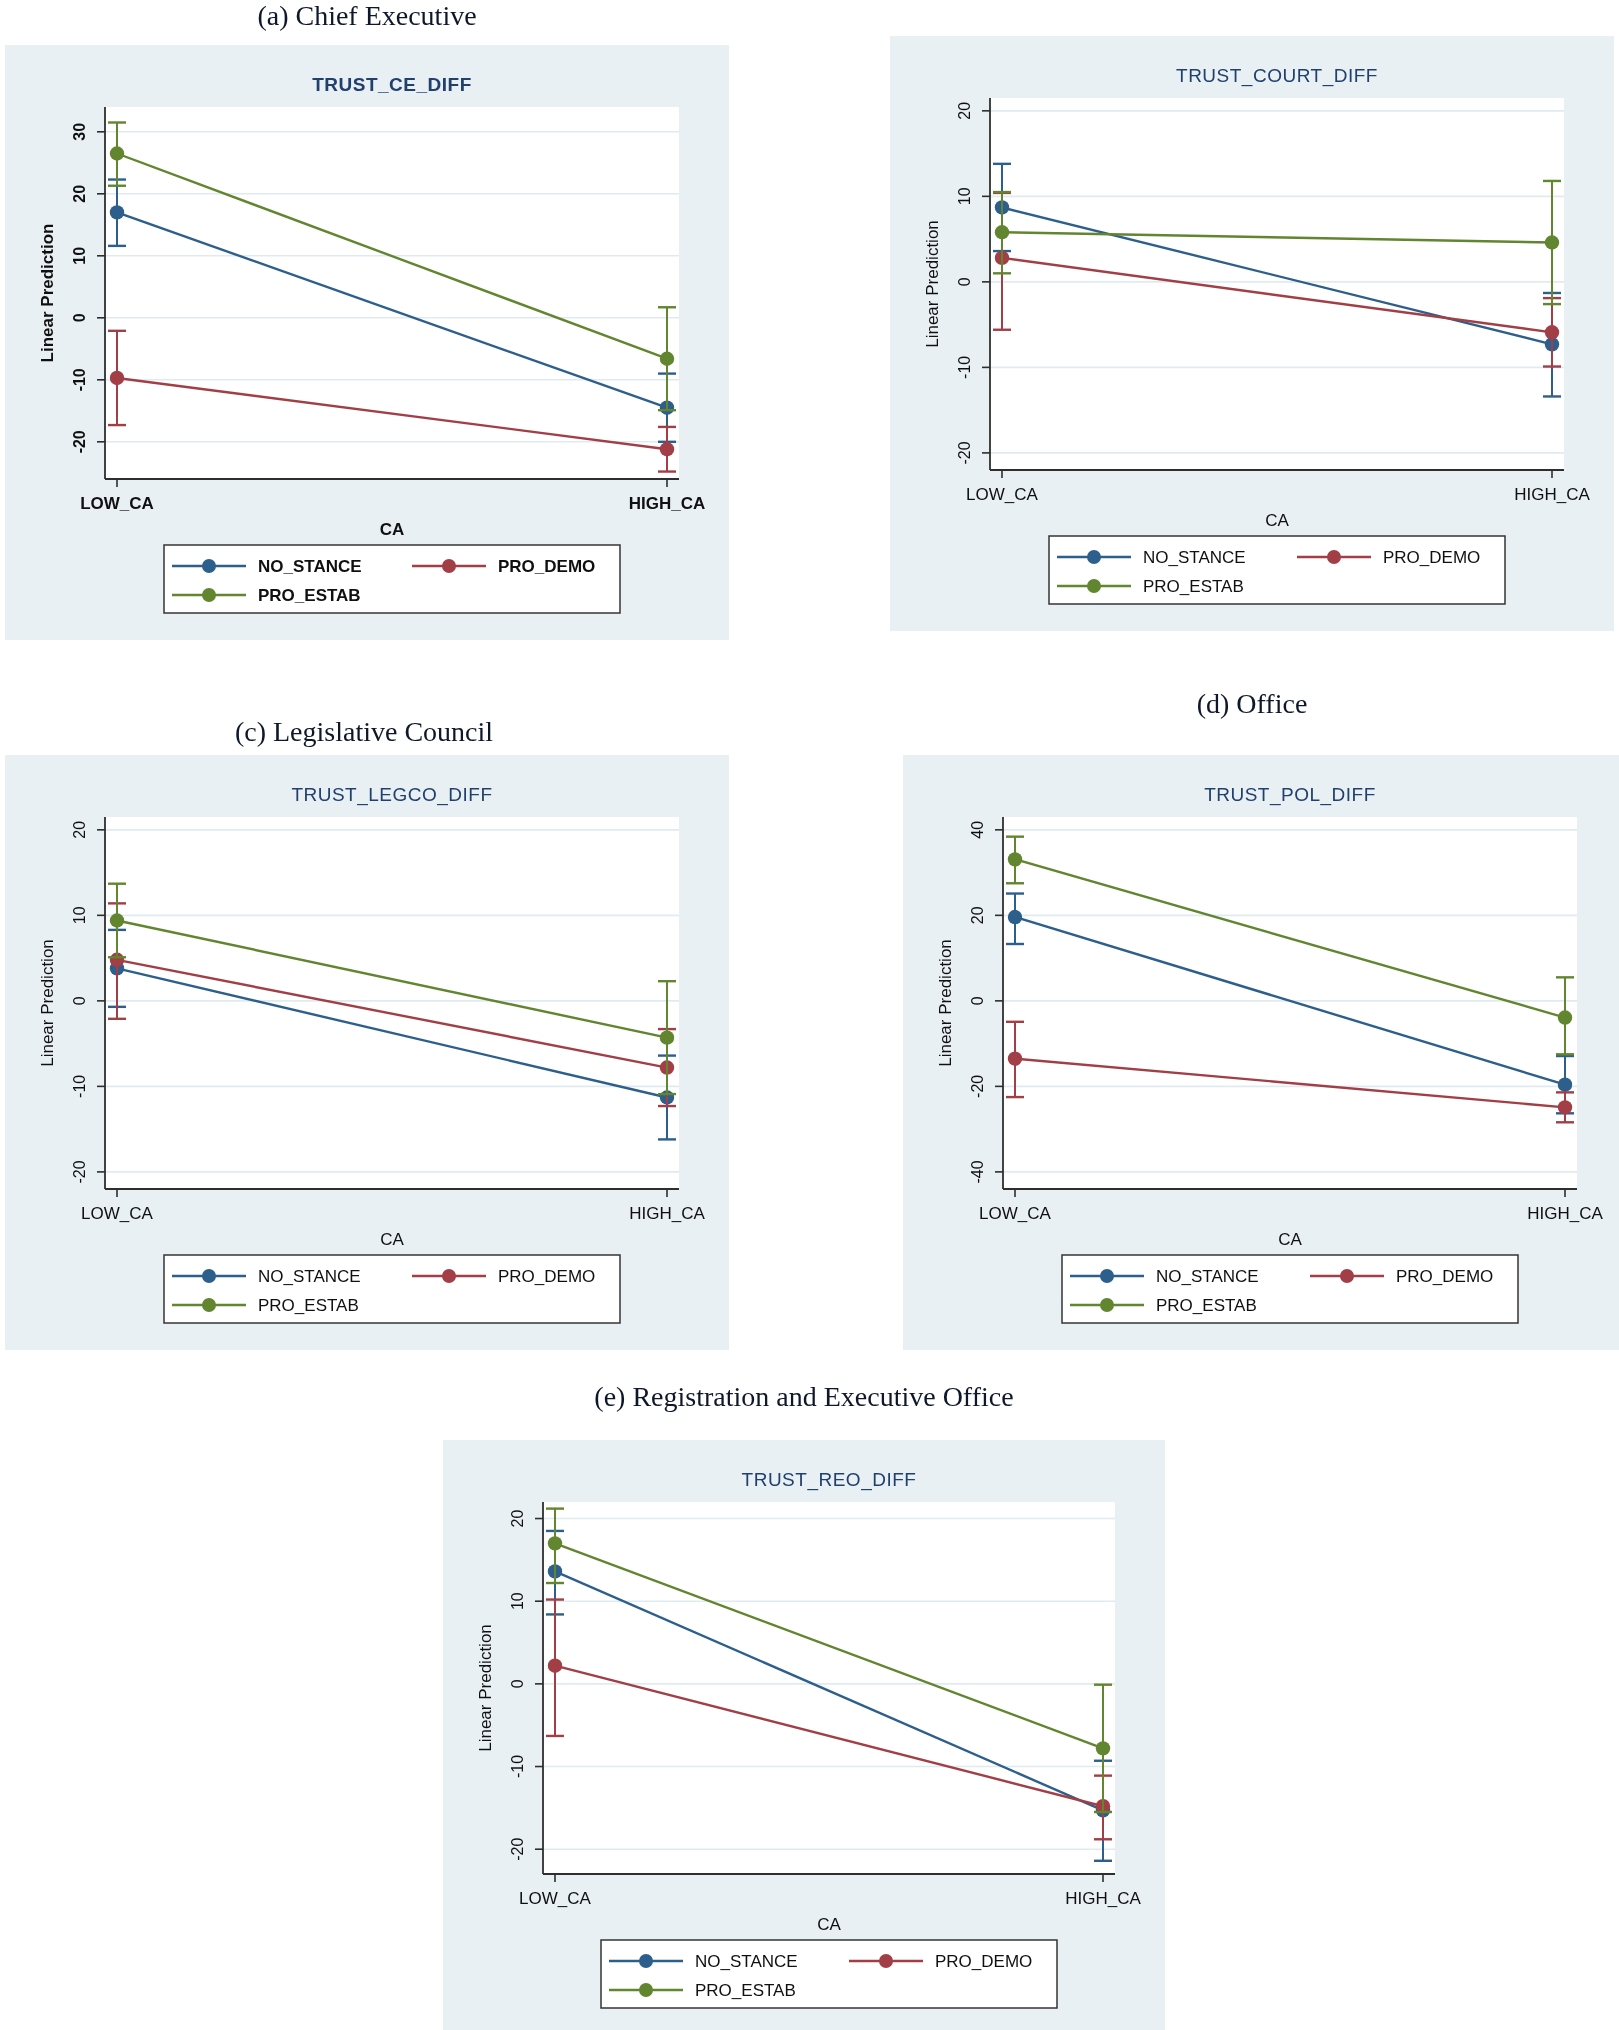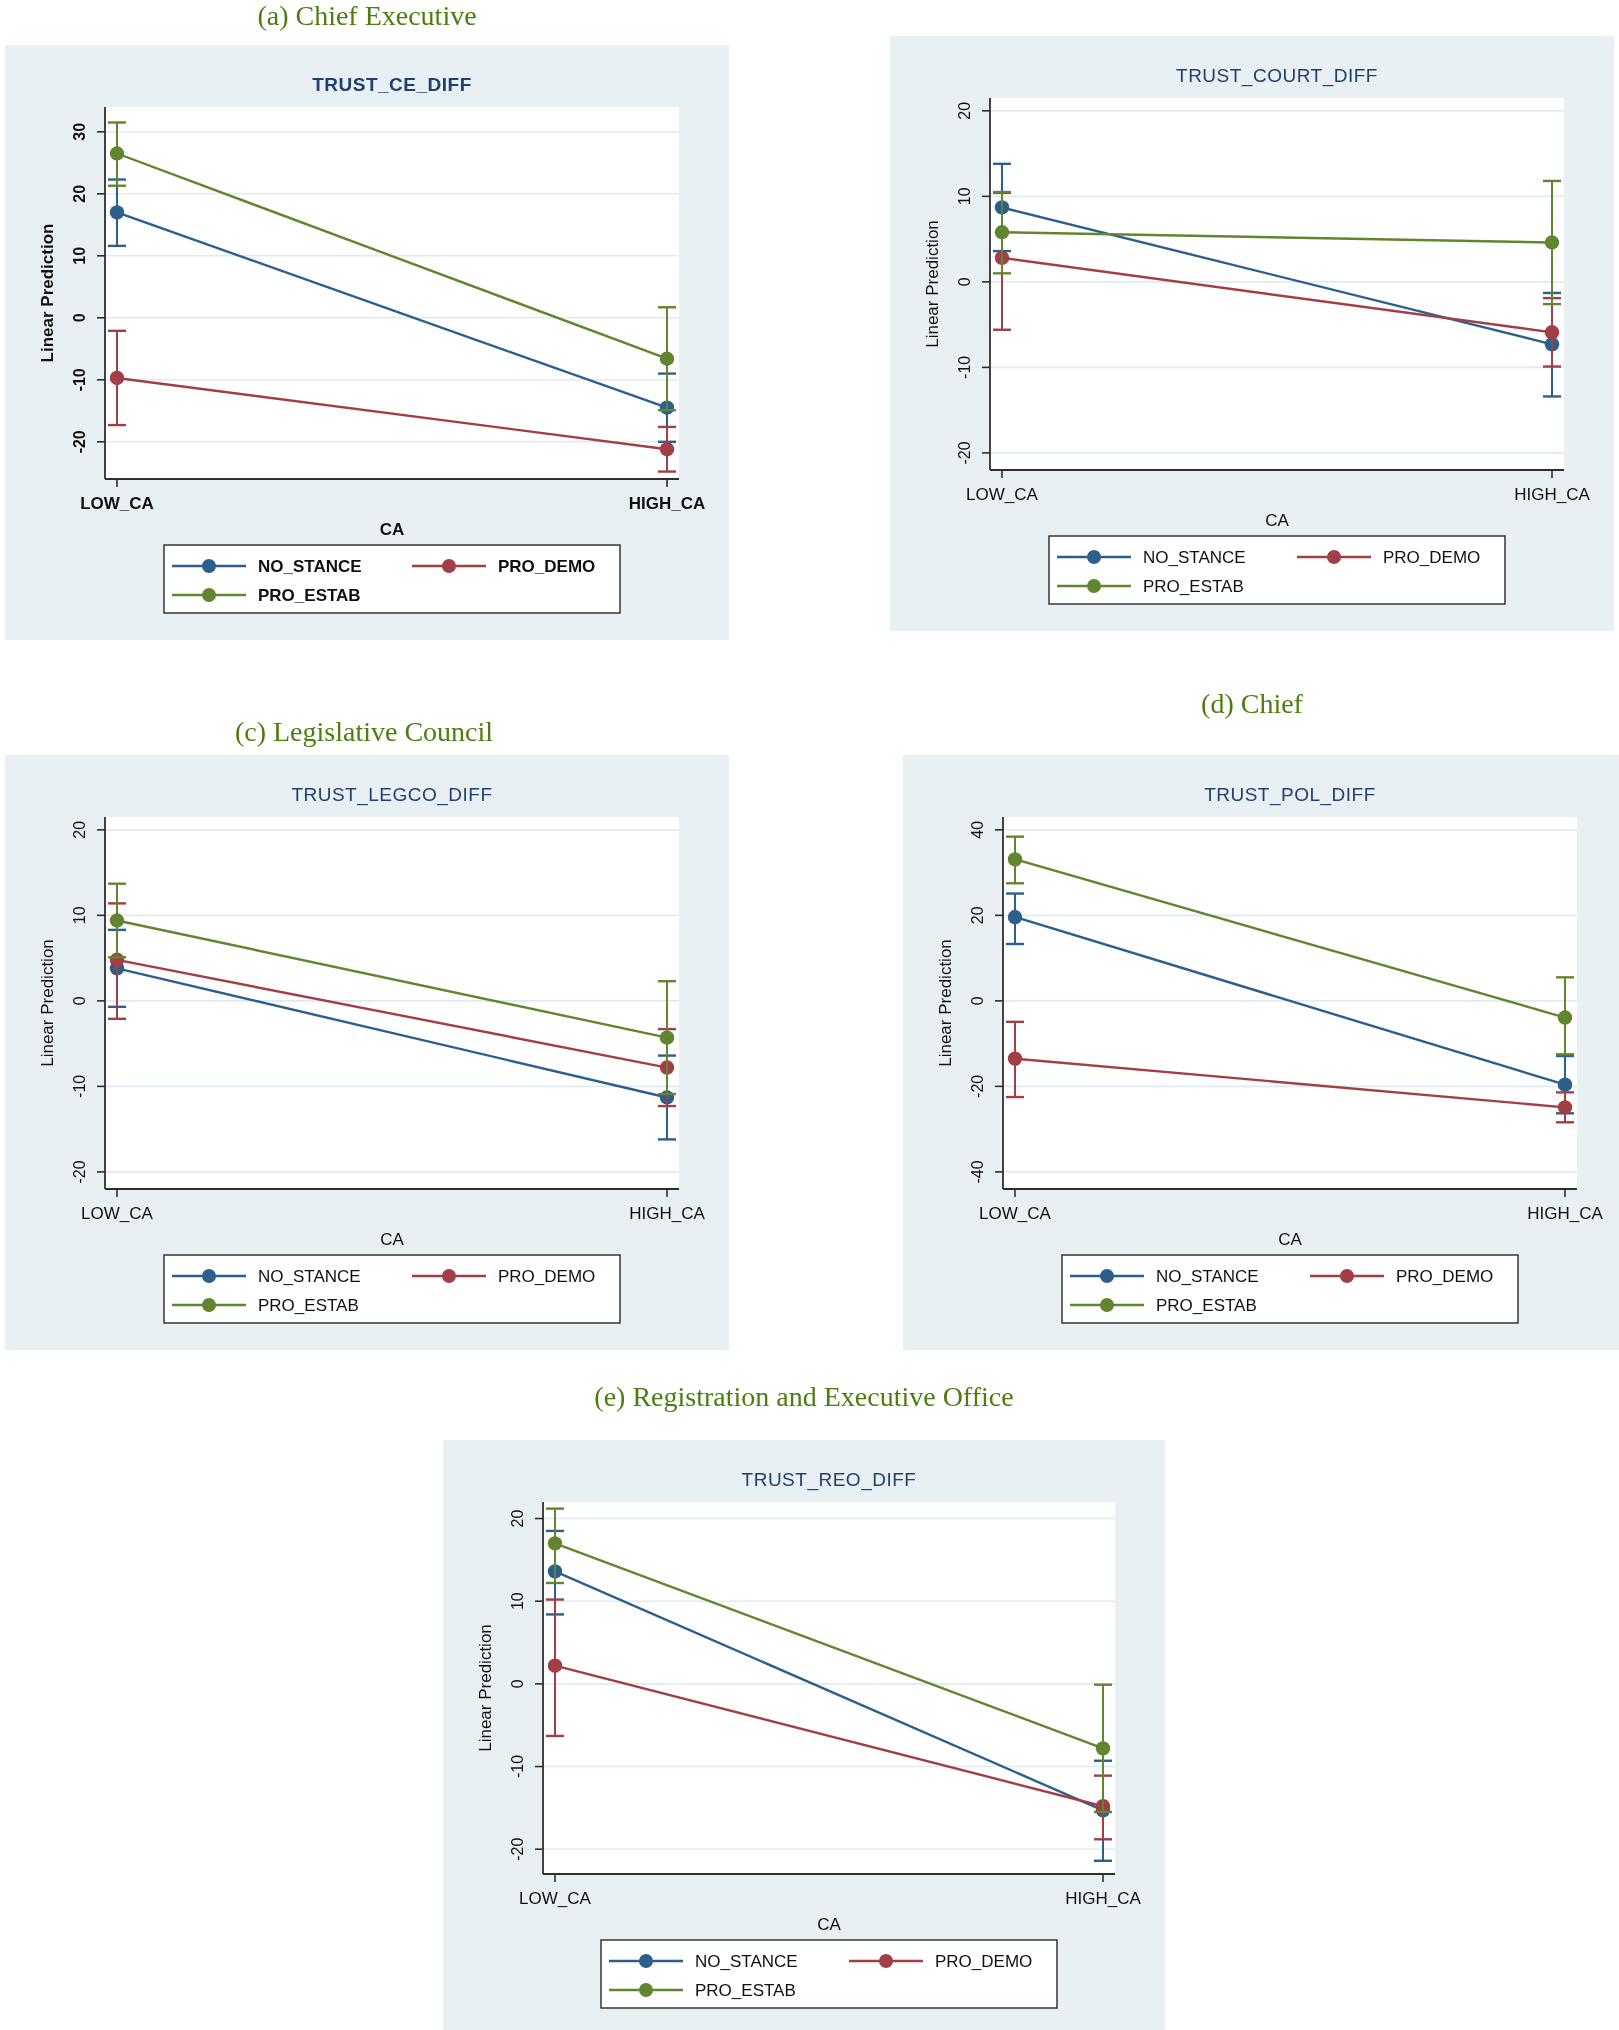--- a/index.html
+++ b/index.html
@@ -1,38 +1,38 @@
 <!DOCTYPE html>
 <html><head>
 <meta charset="utf-8">
 <style>
   html,body{margin:0;padding:0;background:#ffffff;}
   #page{position:relative;width:1619px;height:2030px;background:#ffffff;overflow:hidden;
         font-family:"Liberation Sans",sans-serif;}
   .caption{position:absolute;text-align:center;font-family:"Liberation Serif",serif;
-           font-size:28px;color:#4d7c0f;white-space:nowrap;}
+           font-size:28px;color:#0f172a;white-space:nowrap;}
   .panel{position:absolute;}
   .cap-a{left:5px;top:0px;width:724px;}
   .cap-b{left:890px;top:0px;width:724px;}
   .cap-c{left:2px;top:688px;width:724px;margin-top:28px;}
   .cap-d{left:890px;top:688px;width:724px;}
   .cap-e{left:443px;top:1381px;width:722px;}
   .panel-a{left:5px;top:45px;font-weight:bold;}
   .panel-b{left:890px;top:36px;text-decoration:underline;}
   .panel-c{left:5px;top:755px;text-decoration:underline;}
   .panel-d{left:890px;top:755px;margin-left:13px;}
   .panel-e{left:443px;top:1440px;}
 </style>
 </head>
 <body>
 
 <div id="page">
   <div class="caption cap-a">(a) Chief Executive</div>
   <div class="caption cap-c">(c) Legislative Council</div>
-  <div class="caption cap-d">(d) Chief</div>
+  <div class="caption cap-d">(d) Office</div>
   <div class="caption cap-e">(e) Registration and Executive Office</div>
 
   <div class="panel panel-a" id="panel-0"><svg width="724" height="595" style="font-family:&quot;Liberation Sans&quot;,sans-serif;">
         <rect x="0" y="0" width="724" height="595" fill="#e9f0f4"></rect>
         <text x="387" y="46" text-anchor="middle" font-size="19" fill="#21406d" letter-spacing="0.5">TRUST_CE_DIFF</text>
         <rect x="100" y="62" width="574" height="372" fill="#ffffff"></rect>
         <line x1="100" y1="86.8" x2="674" y2="86.8" stroke="#dfebf1" stroke-width="1.6"></line>
         <line x1="92" y1="86.8" x2="100" y2="86.8" stroke="#2e2e2e" stroke-width="1.6"></line>
         <text transform="translate(80 86.8) rotate(-90)" text-anchor="middle" font-size="16" fill="#101010">30</text>
         <line x1="100" y1="148.8" x2="674" y2="148.8" stroke="#dfebf1" stroke-width="1.6"></line>

